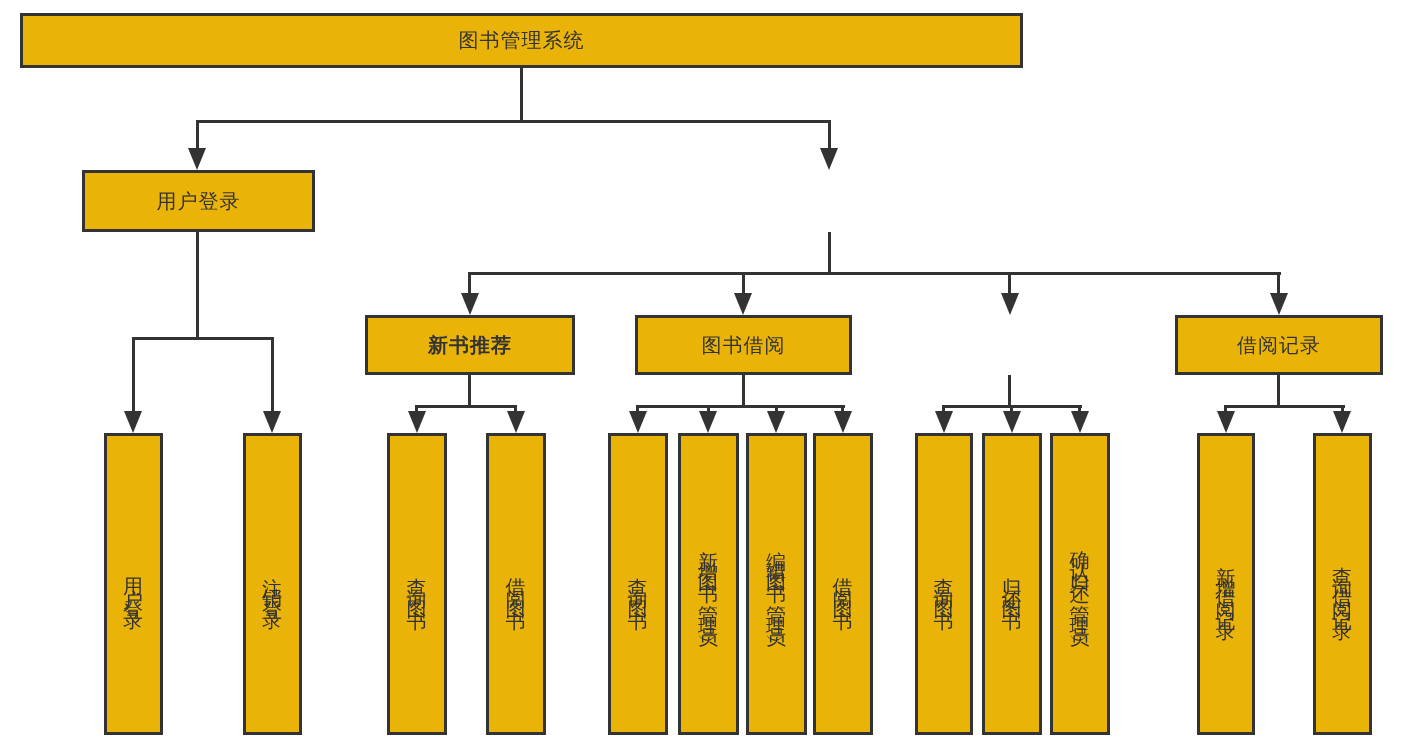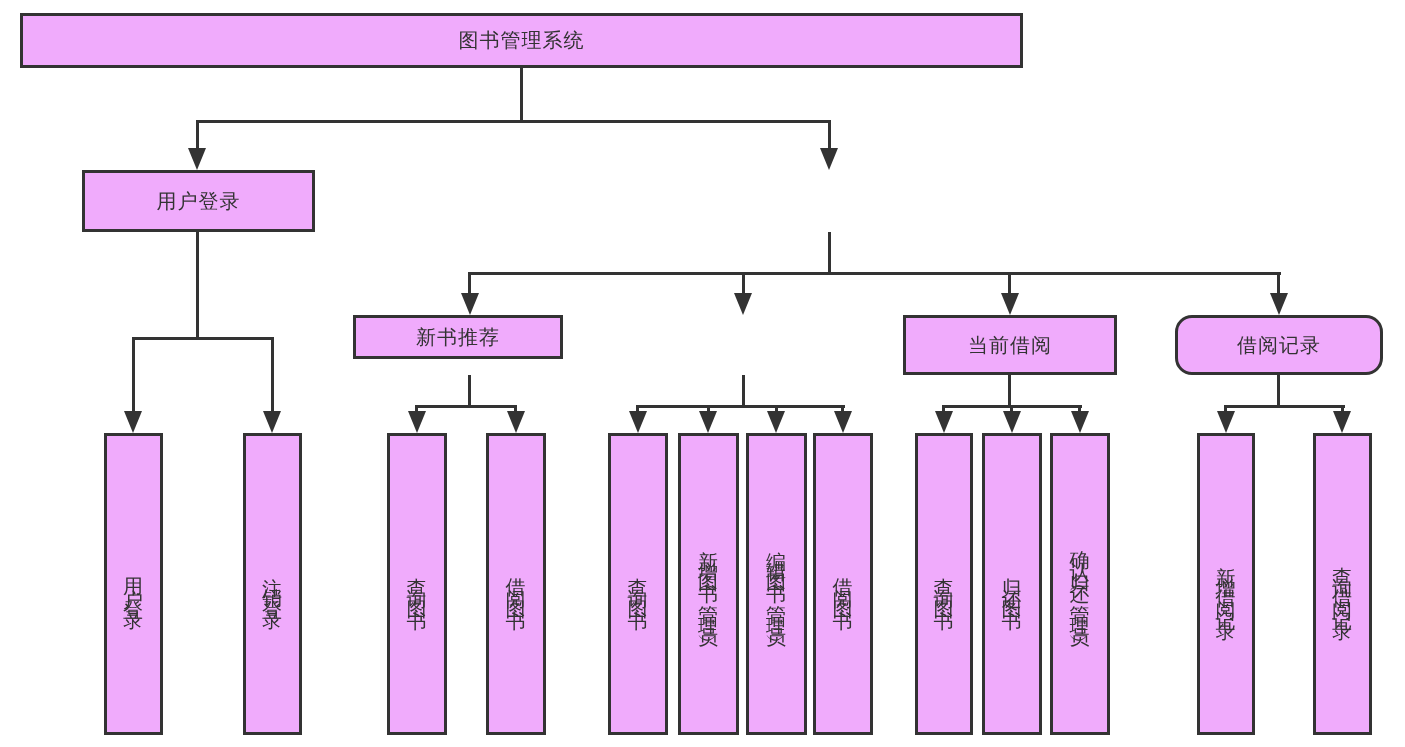--- a/index.html
+++ b/index.html
@@ -7,21 +7,21 @@
   #stage {
     position: relative;
     width: 1405px;
     height: 747px;
     background: #ffffff;
     overflow: hidden;
     color: #333333;
   }
   .box {
     position: absolute;
-    background: #f0abfc;
+    background: #eab308;
     border: 3px solid #333333;
     box-sizing: border-box;
     display: flex;
     align-items: center;
     justify-content: center;
     font-size: 20px;
     color: #333333;
     letter-spacing: 1px;
     z-index: 2;
   }
@@ -84,27 +84,27 @@
   <div class="hline" style="left:468px; top:272px; width:813px;"></div>
   <div class="vline" style="left:468px; top:272px; height:23px;"></div>
   <div class="ah" style="left:461px; top:293px;"></div>
   <div class="vline" style="left:742px; top:272px; height:23px;"></div>
   <div class="ah" style="left:734px; top:293px;"></div>
   <div class="vline" style="left:1008px; top:272px; height:23px;"></div>
   <div class="ah" style="left:1001px; top:293px;"></div>
   <div class="vline" style="left:1277px; top:272px; height:23px;"></div>
   <div class="ah" style="left:1270px; top:293px;"></div>
 
-  <div class="box" style="left:353px; top:315px; width:210px; height:44px;">
+  <div class="box" style="left:365px; top:315px; width:210px; height:60px;font-weight:bold;">
     <span>新书推荐</span>
   </div>
-  <div class="box" style="left:903px; top:315px; width:214px; height:60px;">
-    <span>当前借阅</span>
+  <div class="box" style="left:635px; top:315px; width:217px; height:60px;">
+    <span>图书借阅</span>
   </div>
-  <div class="box" style="left:1175px; top:315px; width:208px; height:60px;border-radius:17px;">
+  <div class="box" style="left:1175px; top:315px; width:208px; height:60px;">
     <span>借阅记录</span>
   </div>
 
   <div class="vline" style="left:468px; top:375px; height:30px;"></div>
   <div class="hline" style="left:415px; top:405px; width:102px;"></div>
   <div class="vline" style="left:415px; top:405px; height:8px;"></div>
   <div class="ah" style="left:408px; top:411px;"></div>
   <div class="vline" style="left:514px; top:405px; height:8px;"></div>
   <div class="ah" style="left:507px; top:411px;"></div>
 

